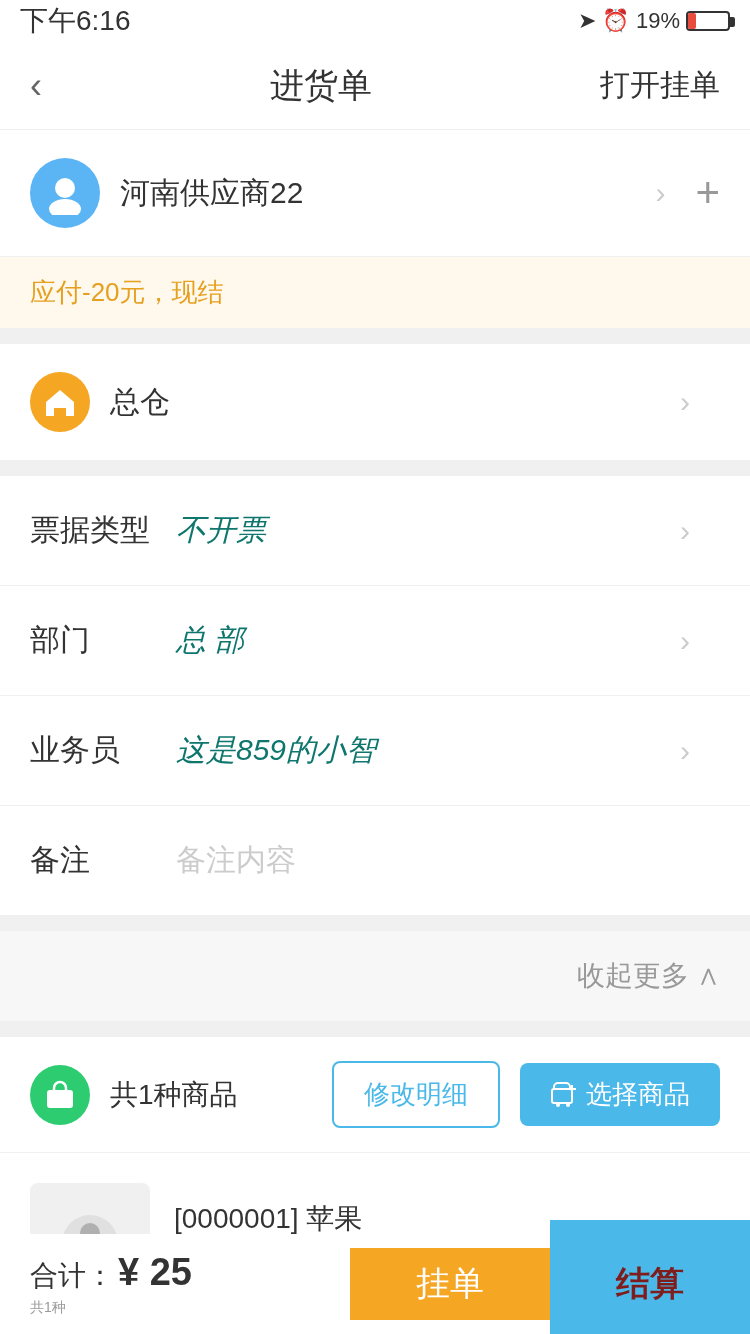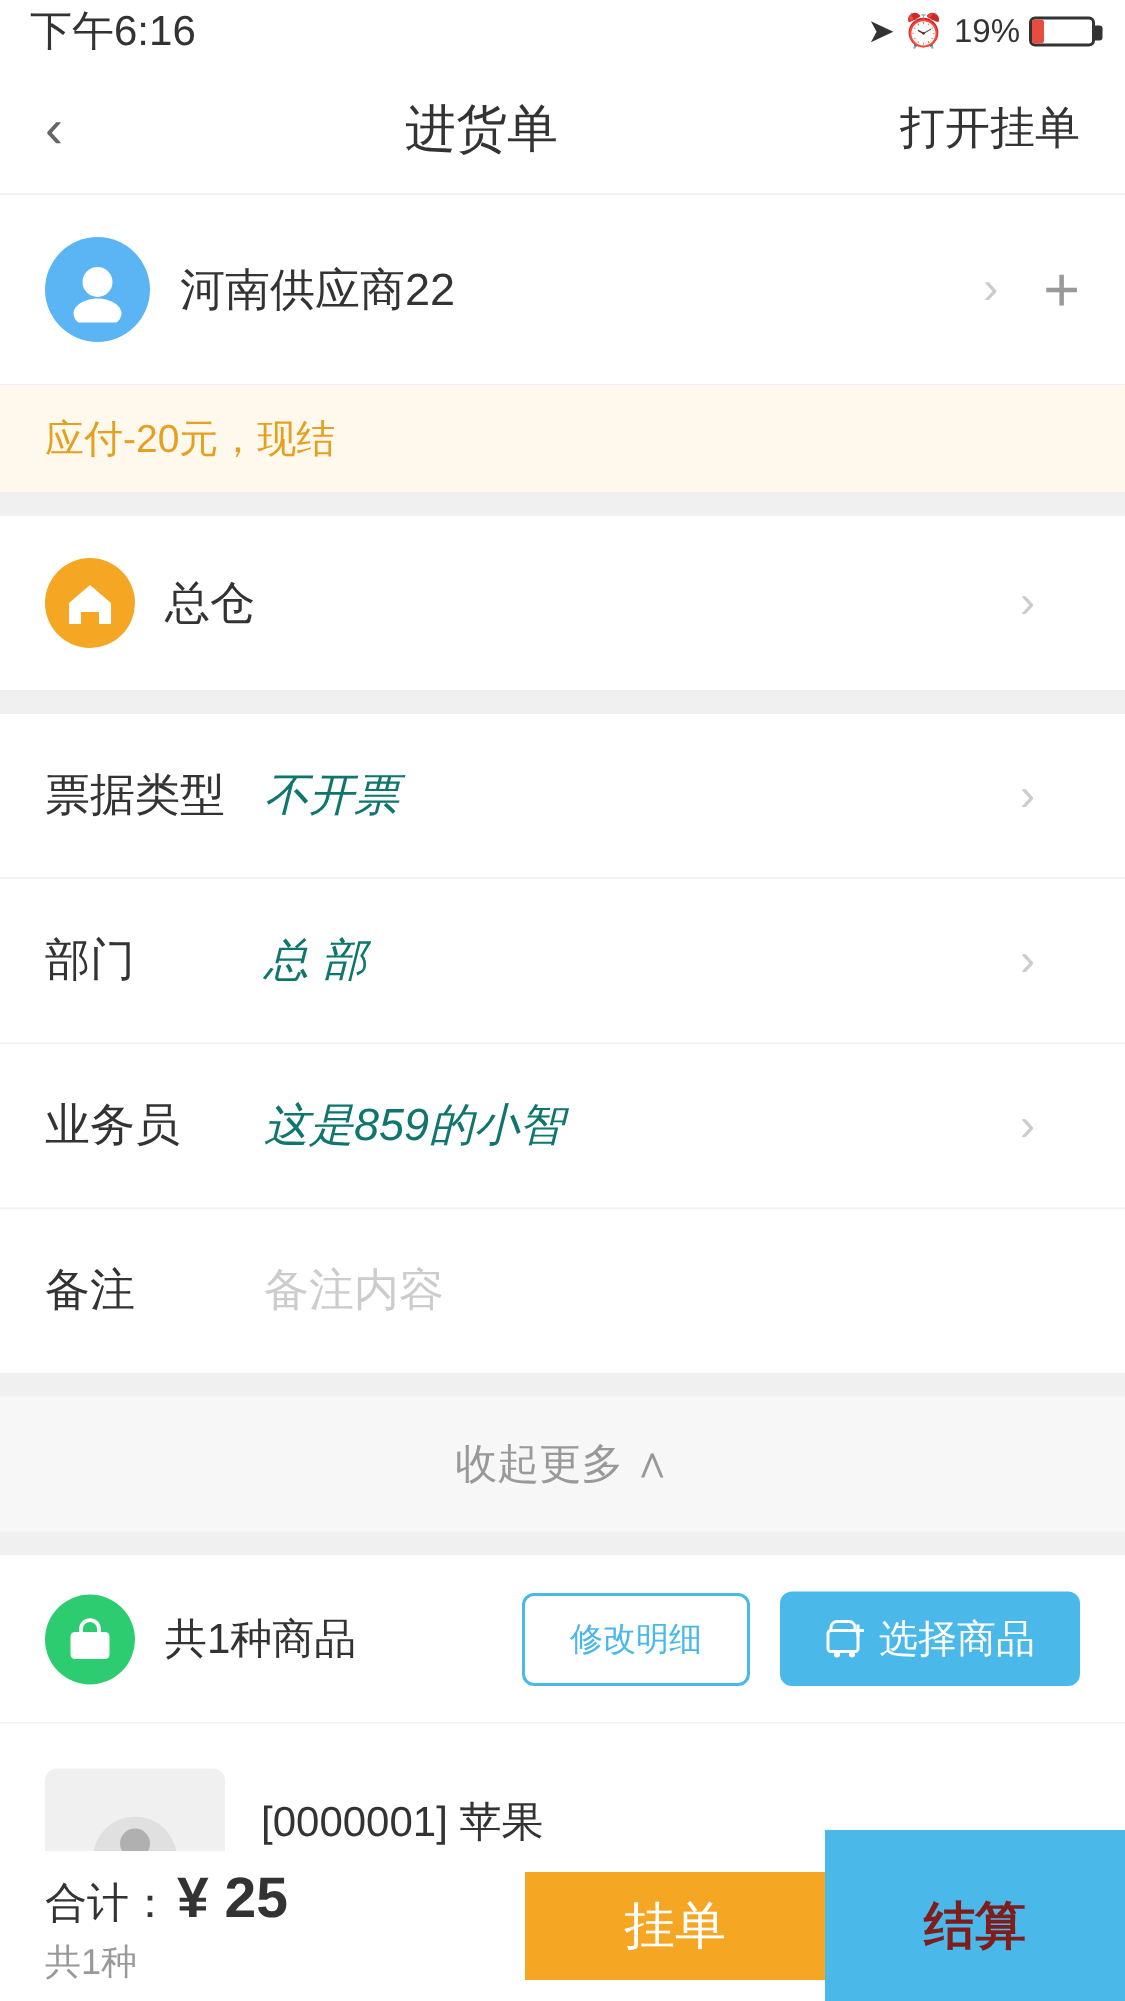--- a/index.html
+++ b/index.html
@@ -149,21 +149,21 @@
       display: flex; align-items: center; justify-content: center;
       flex-shrink: 0;
     }
     .product-count-label { flex: 1; font-size: 28px; color: #333; }
     .btn-outline {
       border: 2px solid #4ab8e8;
       color: #4ab8e8;
       background: #fff;
       padding: 14px 30px;
       border-radius: 8px;
-      font-size: 22px;
+      font-size: 26px;
       cursor: pointer;
     }
     .btn-filled {
       background: #4ab8e8;
       color: #fff;
       border: none;
       padding: 14px 30px;
       border-radius: 8px;
       font-size: 26px;
       display: flex;
@@ -202,21 +202,21 @@
       background: #fff;
     }
     .total-section {
       flex: 1;
       padding: 0 30px;
       display: flex;
       flex-direction: column;
       justify-content: center;
     }
     .total-amount { font-size: 38px; font-weight: 600; color: #333; }
-    .total-sub { font-size: 24px; color: #999; margin-top: 4px; }
+    .total-sub { font-size: 14px; color: #999; margin-top: 4px; }
     .btn-hang {
       width: 200px; height: 72px;
       background: #f5a623;
       display: flex; align-items: center; justify-content: center;
       color: #fff; font-size: 34px; font-weight: 500;
       cursor: pointer;
     }
     .btn-settle {
       width: 200px; height: 128px;
       background: #4ab8e8;
@@ -291,21 +291,21 @@
     <span class="form-label">业务员</span>
     <span class="form-value">这是859的小智</span>
     <span class="chevron">›</span>
   </div>
   <div class="form-row" style="border-bottom:none;">
     <span class="form-label">备注</span>
     <span class="form-placeholder">备注内容</span>
   </div>
 </div>
 
-<div class="collapse-row" style="background:#f7f7f7; margin-bottom:16px;">
+<div class="collapse-row" style="background:#f7f7f7; margin-bottom:16px;justify-content:flex-end;">
   <span>收起更多 ∧</span>
 </div>
 
 <div class="section">
   <div class="product-header">
     <div class="product-count-icon">
       <svg width="34" height="34" viewBox="0 0 34 34" fill="none">
         <rect x="4" y="12" width="26" height="18" rx="3" fill="white"></rect>
         <path d="M11 12V10C11 6.69 13.69 4 17 4C20.31 4 23 6.69 23 10V12" stroke="white" stroke-width="2.5" fill="none"></path>
       </svg>

